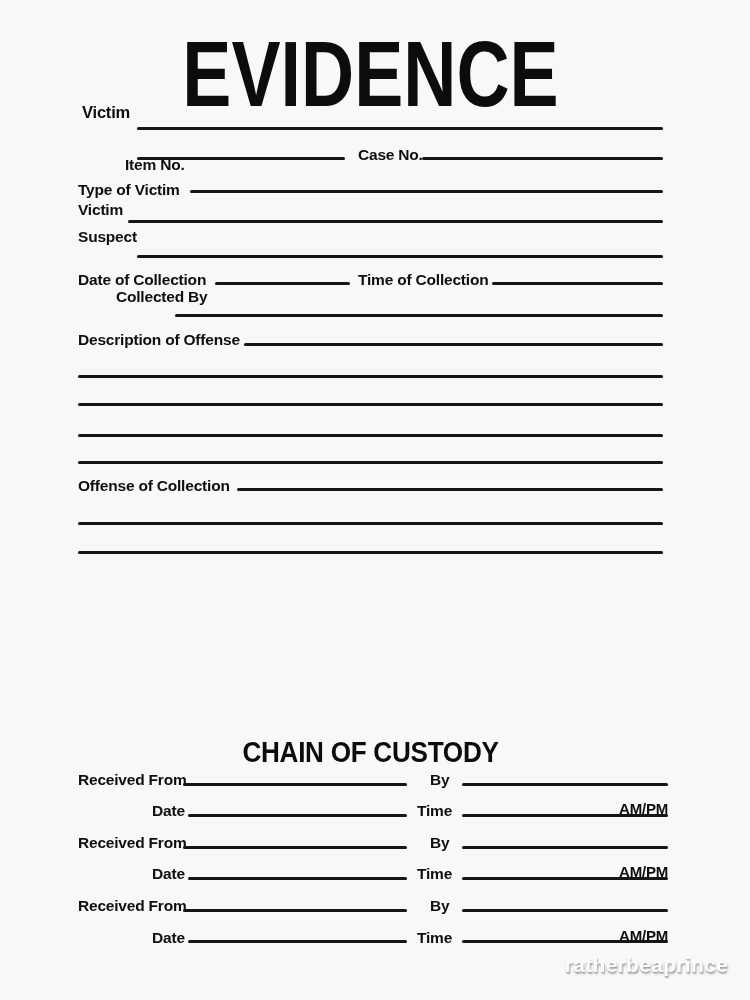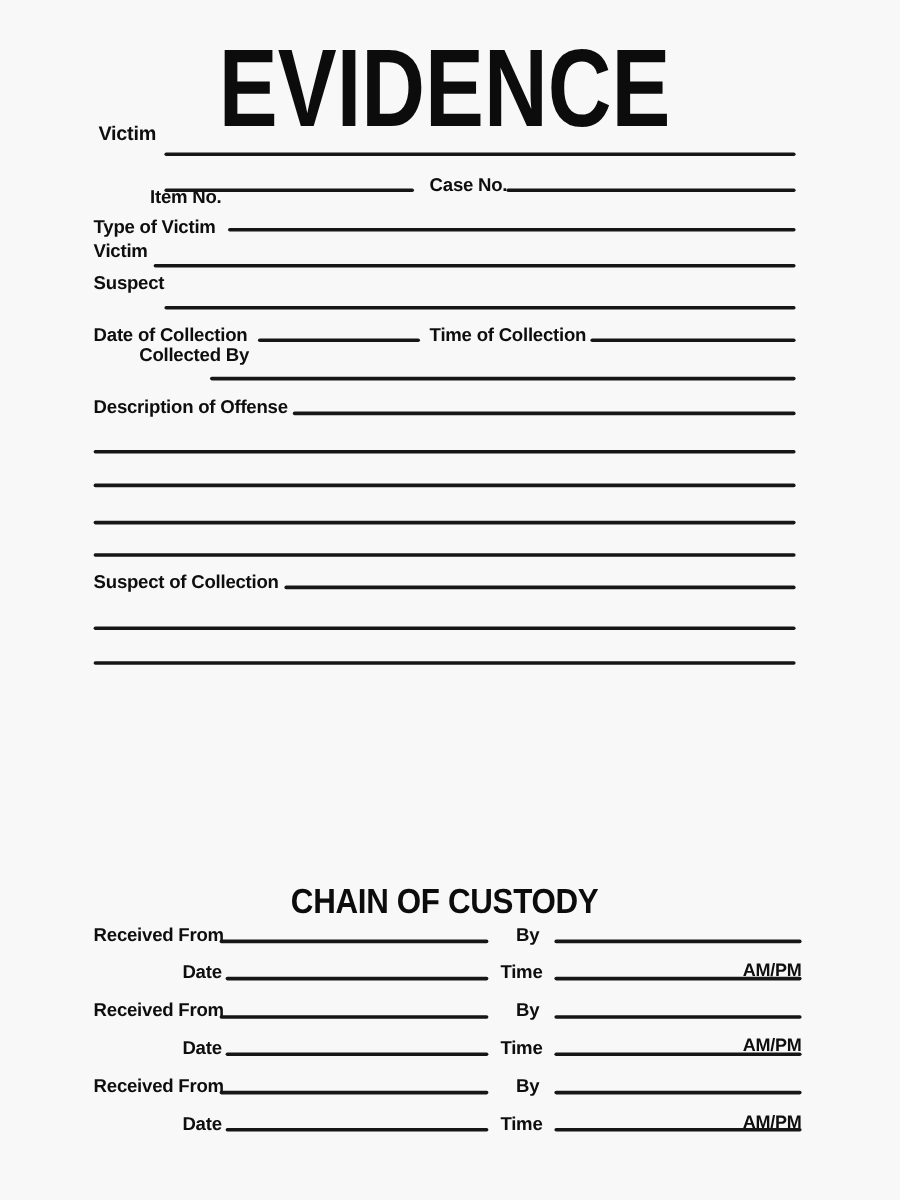--- a/index.html
+++ b/index.html
@@ -109,21 +109,21 @@
   <span class="label" style="left:78px; top:288px;margin-left:38px;">Collected By</span>
   <div class="line" style="left:175px; top:314px; width:488px;"></div>
 
   <span class="label" style="left:78px; top:331px;">Description of Offense</span>
   <div class="line" style="left:244px; top:343px; width:419px;"></div>
   <div class="line" style="left:78px; top:375px; width:585px;"></div>
   <div class="line" style="left:78px; top:403px; width:585px;"></div>
   <div class="line" style="left:78px; top:434px; width:585px;"></div>
   <div class="line" style="left:78px; top:461px; width:585px;"></div>
 
-  <span class="label" style="left:78px; top:477px;">Suspect of Collection</span>
+  <span class="label" style="left:78px; top:477px;">Offense of Collection</span>
   <div class="line" style="left:237px; top:488px; width:426px;"></div>
   <div class="line" style="left:78px; top:522px; width:585px;"></div>
   <div class="line" style="left:78px; top:551px; width:585px;"></div>
 
   <h2 class="coc-heading">CHAIN OF CUSTODY</h2>
 
   <span class="label" style="left:78px; top:771px;">Received From</span>
   <div class="line" style="left:183px; top:783px; width:224px;"></div>
   <span class="label" style="left:430px; top:771px;">By</span>
   <div class="line" style="left:462px; top:783px; width:206px;"></div>
@@ -146,14 +146,15 @@
   <span class="label" style="left:78px; top:897px;">Received From</span>
   <div class="line" style="left:183px; top:909px; width:224px;"></div>
   <span class="label" style="left:430px; top:897px;">By</span>
   <div class="line" style="left:462px; top:909px; width:206px;"></div>
   <span class="label" style="left:152px; top:929px;">Date</span>
   <div class="line" style="left:188px; top:940px; width:219px;"></div>
   <span class="label" style="left:417px; top:929px;">Time</span>
   <div class="line" style="left:462px; top:940px; width:206px;"></div>
   <span class="ampm" style="top:927px;">AM/PM</span>
 
+  <span class="watermark">ratherbeaprince</span>
 
 </div>
 
 </body></html>

